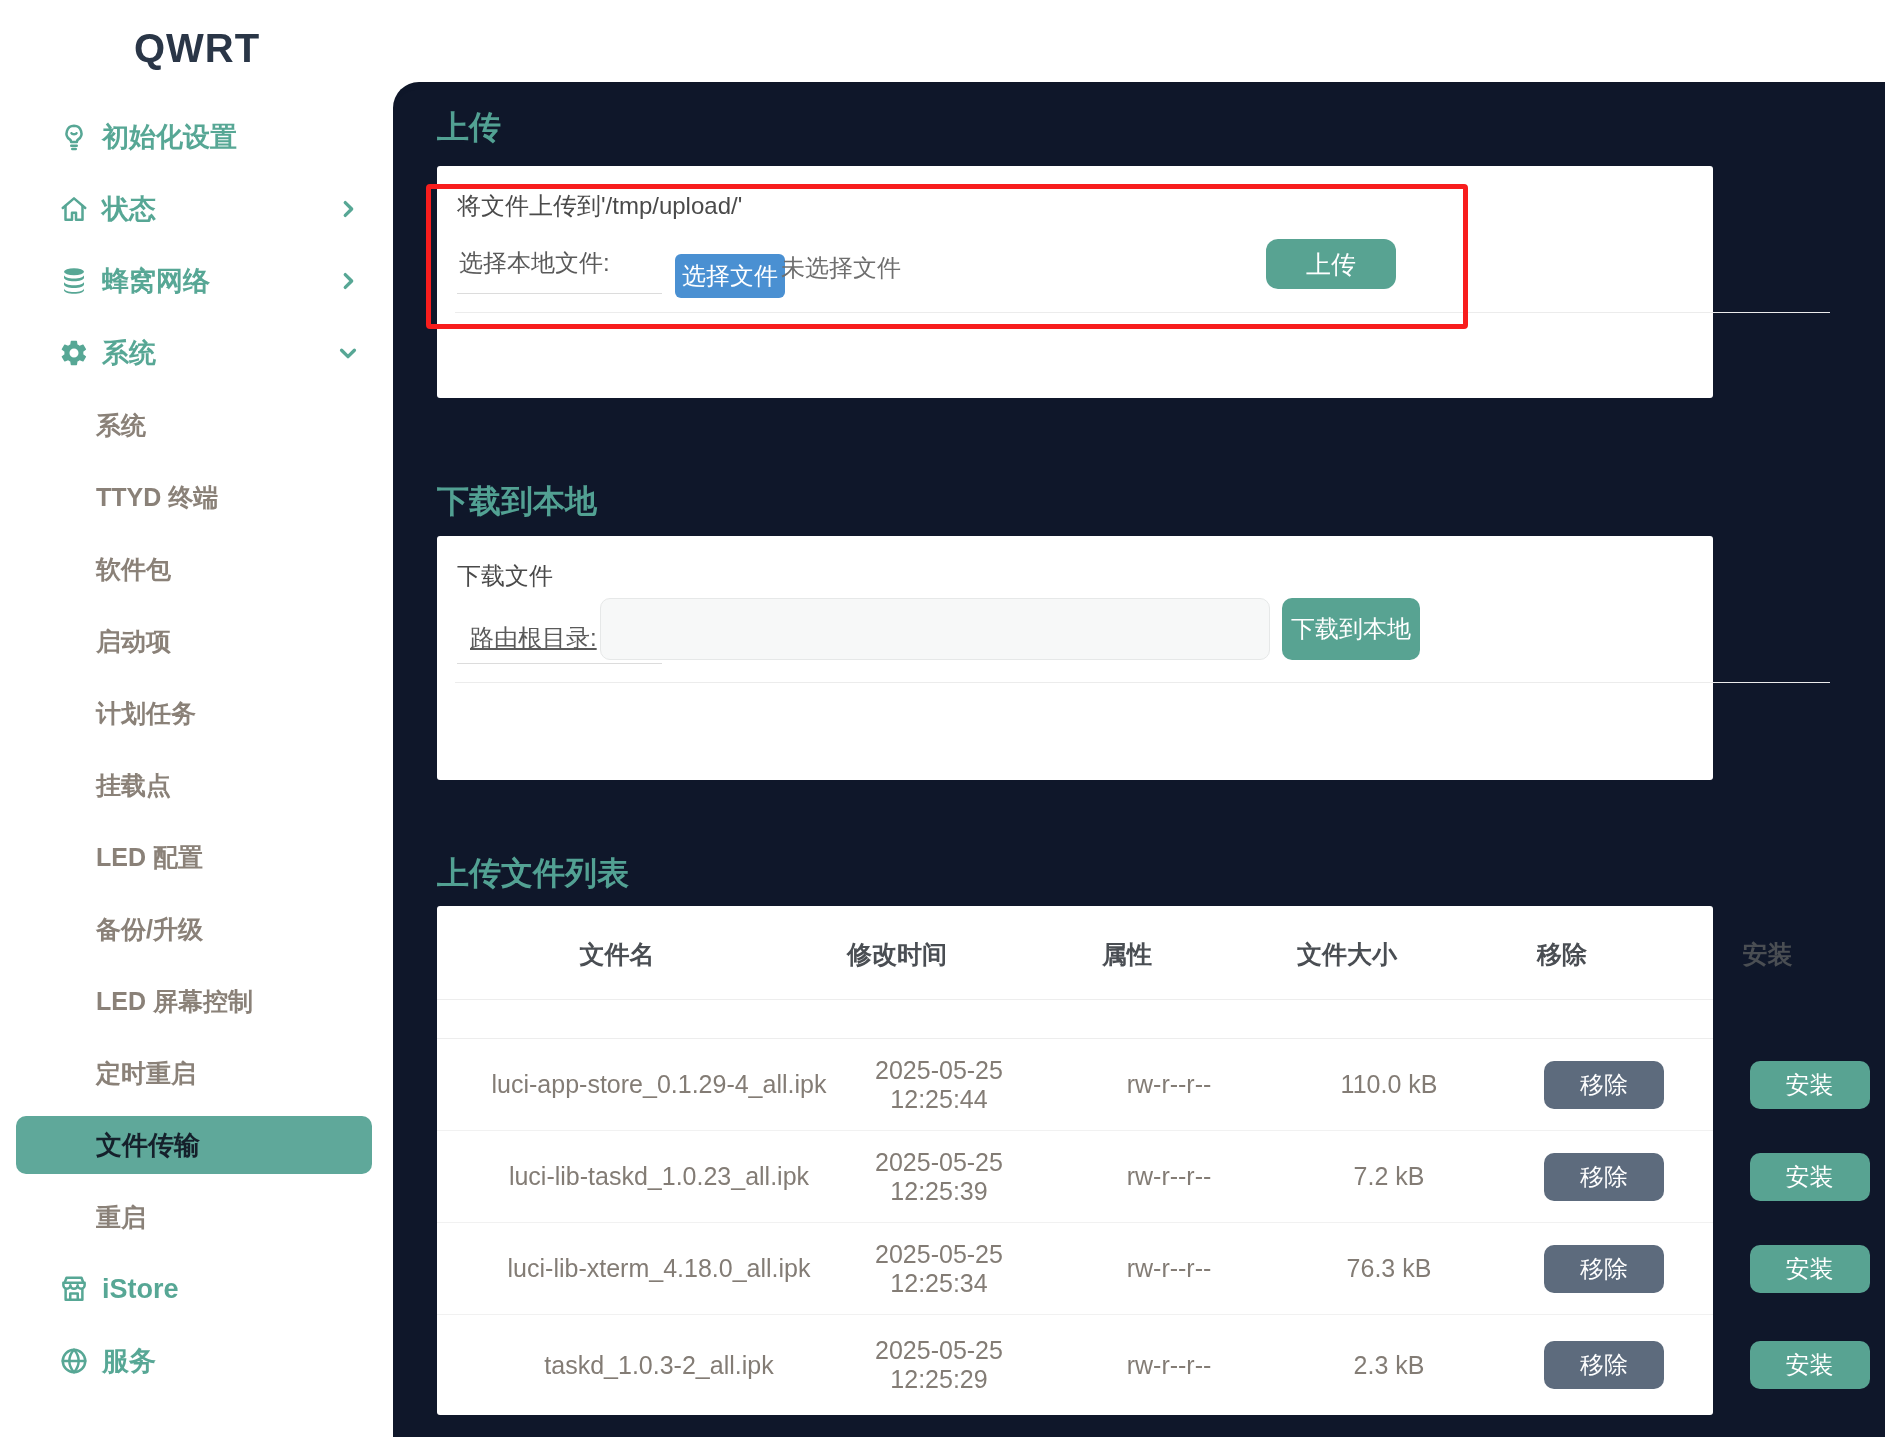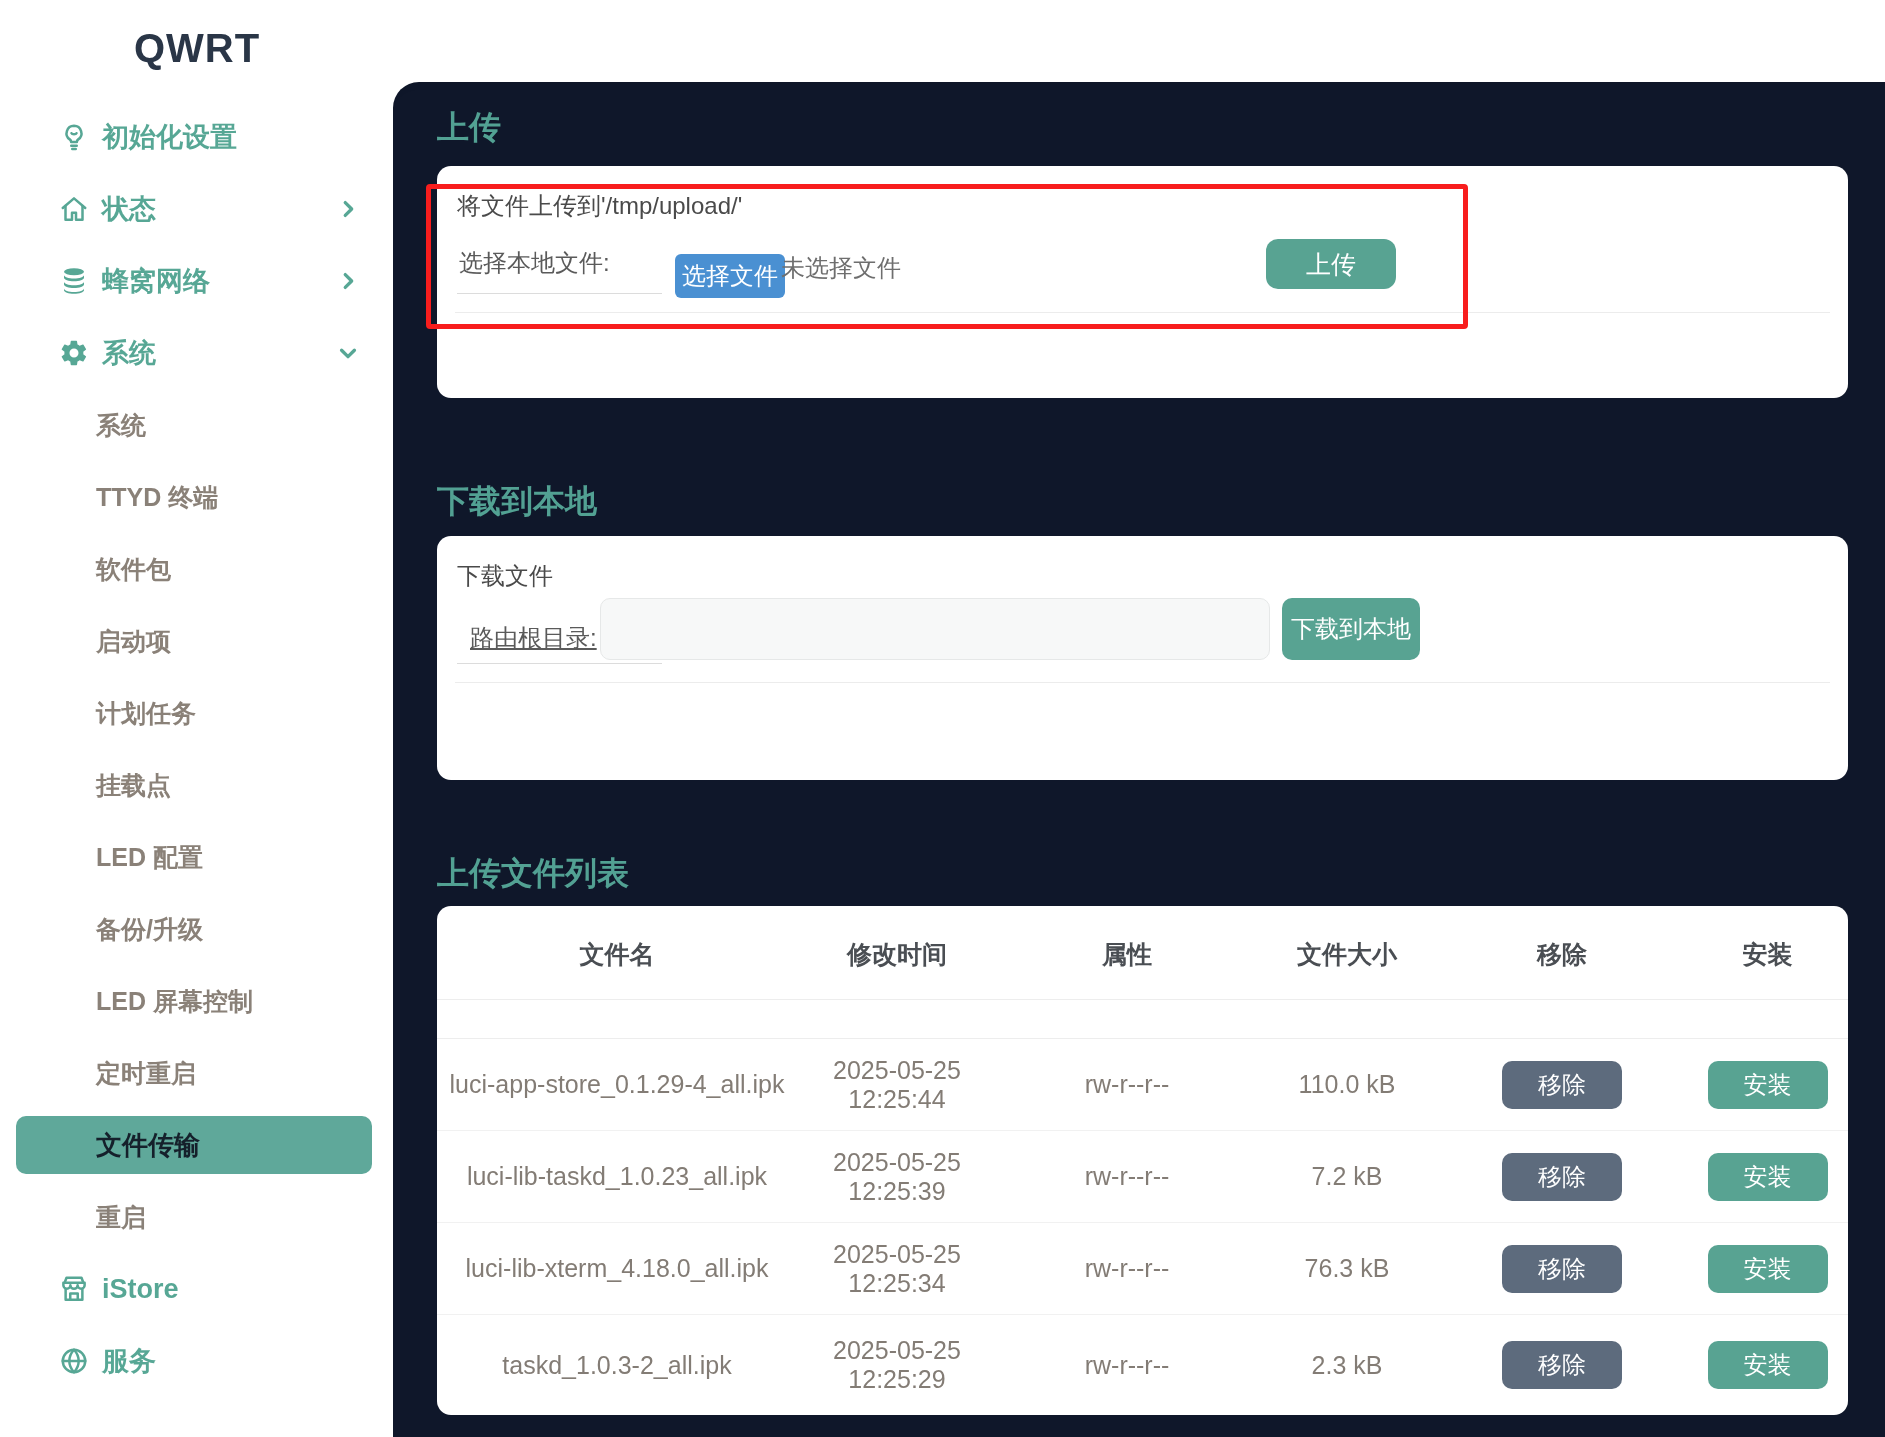--- a/index.html
+++ b/index.html
@@ -21,21 +21,21 @@
   
   .main{position:absolute;left:393px;top:0;right:0;bottom:0;}
   .topbar{height:82px;background:#fff;}
   .content{position:absolute;top:82px;left:0;right:0;bottom:0;background:#0f172a;
            border-top-left-radius:26px;box-shadow:inset 0 9px 9px -9px rgba(0,0,0,.12);
            padding:0 37px 0 44px;box-sizing:border-box;overflow:hidden;}
   .sec-title{margin:0;font-size:32px;font-weight:700;color:#52A193;line-height:38px;}
   #t1{padding-top:26px;}
   #t2{margin-top:84px;}
   #t3{margin-top:74px;}
-  .card{position:relative;background:#fff;border-radius:14px;width:1411px;box-sizing:border-box;}
+  .card{position:relative;background:#fff;border-radius:3px;width:1276px;box-sizing:border-box;}
   .card-upload{margin-top:20px;height:232px;}
   .card-download{margin-top:16px;height:244px;}
   .card-table{margin-top:14px;height:509px;padding-top:4px;}
   .hint{position:absolute;left:20px;top:24px;font-size:24px;color:#4A4A4A;}
   .f-label{position:absolute;left:22px;top:82px;font-size:24px;color:#5A5A5A;line-height:30px;}
   .f-underline{position:absolute;left:20px;top:127px;width:205px;border-bottom:1px solid #DCDCDC;}
   .divider{position:absolute;left:18px;top:146px;width:1375px;border-top:1px solid #ECECEC;}
   .file-btn{position:absolute;left:238px;top:88px;width:110px;height:44px;background:#4A90D2;color:#fff;
             border:none;border-radius:6px;font-size:24px;font-family:inherit;cursor:pointer;}
   .nofile{position:absolute;left:344px;top:86px;font-size:24px;color:#6E6E6E;}
@@ -44,21 +44,21 @@
   .dl-label{position:absolute;left:33px;top:86px;font-size:24px;color:#5A5A5A;text-decoration:underline;}
   .dl-input{position:absolute;left:163px;top:62px;width:670px;height:62px;box-sizing:border-box;
             background:#F7F8F8;border:1px solid #E6E8E8;border-radius:10px;font-size:24px;color:#555;
             padding:0 18px;font-family:inherit;outline:none;}
   .dl-btn{position:absolute;left:845px;top:62px;width:138px;height:62px;border-radius:10px;font-size:24px;}
   
   .trow{display:grid;grid-template-columns:360px 200px 260px 180px 250px 161px;align-items:center;}
   .trow>div{text-align:center;}
   .thead{height:89px;border-bottom:1px solid #EDEDED;font-size:25px;font-weight:700;color:#4A4E53;}
   .spacer-row{height:38px;border-bottom:1px solid #EDEDED;}
-  .drow{height:91px;border-bottom:1px solid #F1F1F1;font-size:25px;color:#837C75;}
+  .drow{height:91px;border-bottom:1px solid #F1F1F1;font-size:25px;color:#837C75;padding-left:42px;}
   .drow:last-child{height:100px;border-bottom:none;}
   .cell-btn{width:120px;height:48px;border:none;border-radius:10px;color:#fff;font-size:24px;
             font-family:inherit;cursor:pointer;margin:0 auto;display:block;}
   .btn-remove{background:#5D6B7D;}
   .btn-install{background:#58A392;}
   
   .red-rect{position:absolute;left:426px;top:184px;width:1042px;height:145px;box-sizing:border-box;
             border:5px solid #F81D1D;border-radius:4px;z-index:10;pointer-events:none;}
   svg{display:block;}
 </style>

